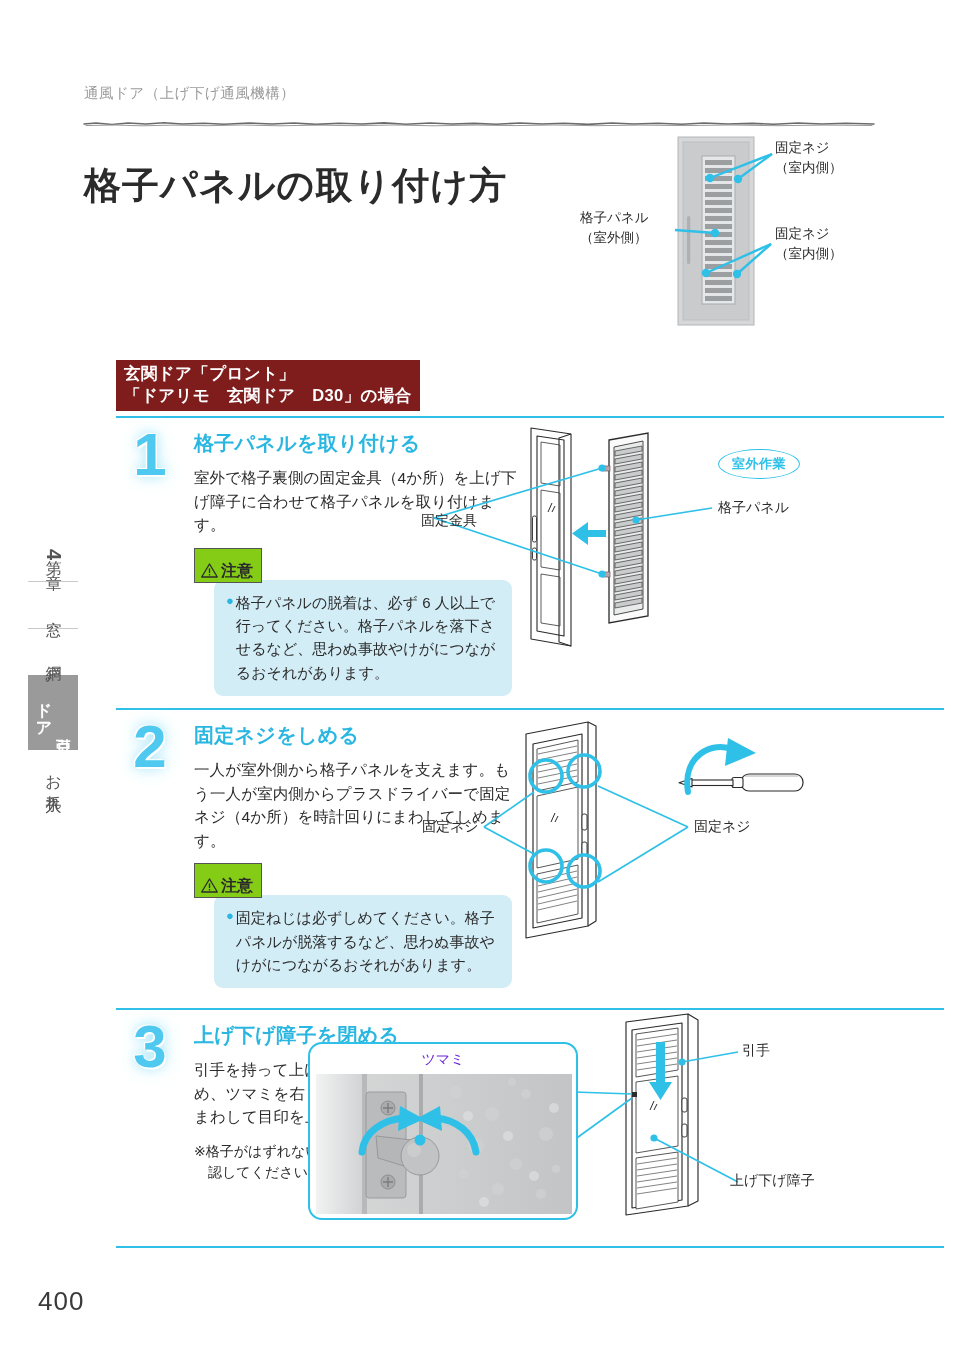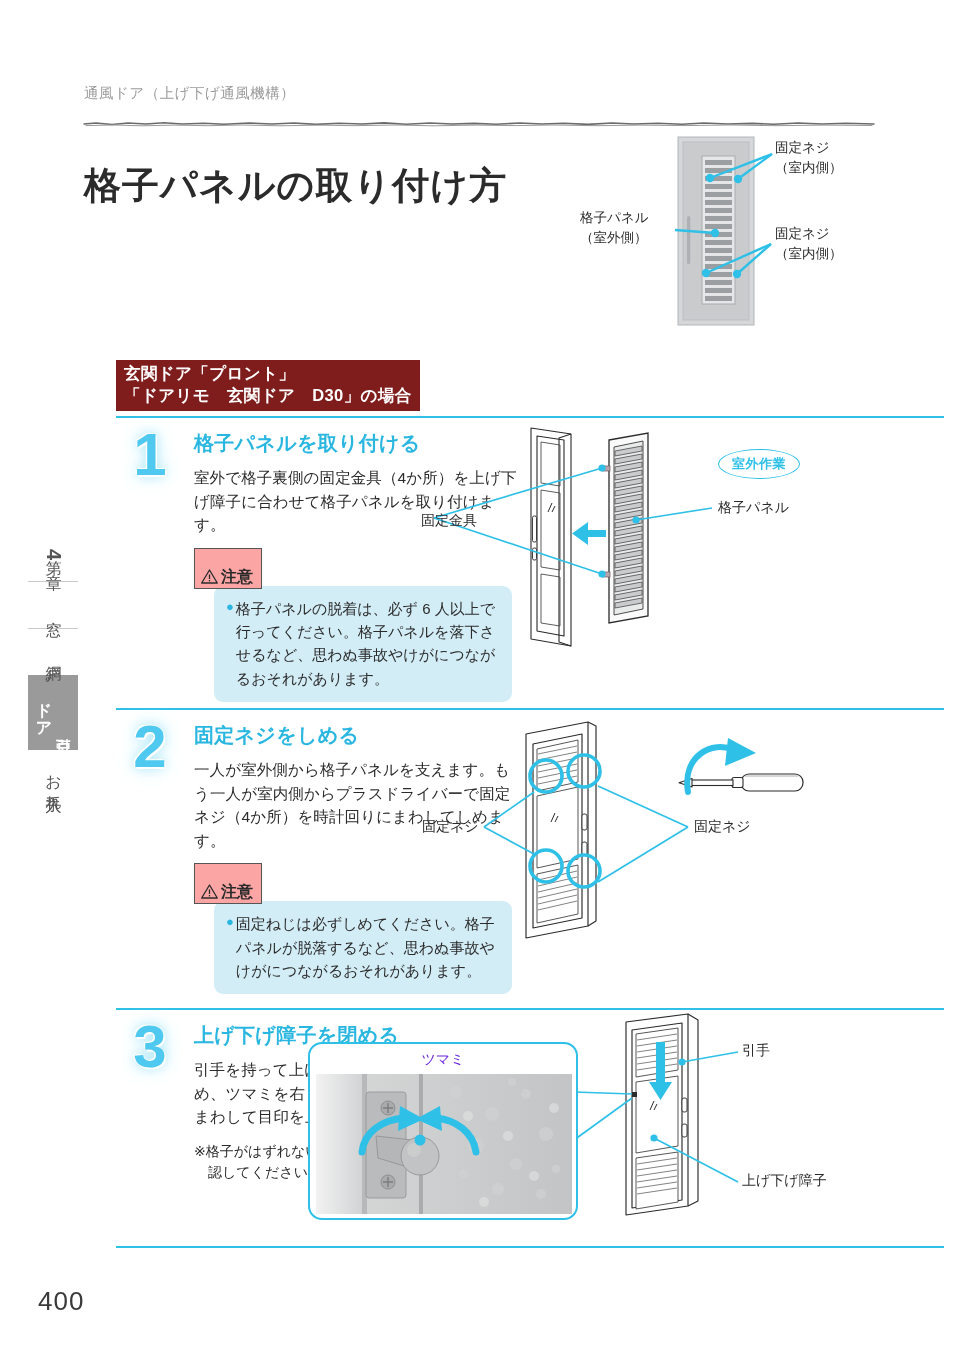--- a/index.html
+++ b/index.html
@@ -136,26 +136,26 @@
   }
   .step-note .cont { display: block; padding-left: 14px; }
 
   
   .caution-wrap { margin-top: 11px; }
   .caution-tag {
     display: inline-flex;
     align-items: center;
     gap: 3px;
     border: 1.6px solid #555;
-    padding: 18px 8px 2px 6px;
+    padding: 12px 8px 2px 6px;
     font-size: 16px;
     font-weight: bold;
     color: #2b2b2b;
     line-height: 1.2;
-    background: #fca5a5;
+    background: #84cc16;
     position: relative;
     z-index: 3;
   }
   .tri-icon { display: inline-block; width: 17px; height: 15px; }
   .caution-box {
     margin-top: -3px;
     margin-left: 20px;
     background: #d3edf7;
     border-radius: 9px;
     padding: 11px 14px 12px 12px;
@@ -648,21 +648,21 @@
           <g fill="none" stroke="#2fc0e8" stroke-width="7" stroke-linecap="round">
             <path d="M46,78 C48,58 66,46 88,44"></path>
             <path d="M160,78 C157,58 140,46 120,44"></path>
           </g>
           <path d="M84,32 L108,45 L82,57 Z" fill="#2fc0e8"></path>
           <path d="M124,32 L100,45 L126,57 Z" fill="#2fc0e8"></path>
         </svg>
       </div>
 
       <div class="fig-label" style="left:296px; top:22px;">引手</div>
-      <div class="fig-label" style="left:296px; top:152px;">上げ下げ障子</div>
+      <div class="fig-label" style="left:284px; top:152px;">上げ下げ障子</div>
     </div>
   </div>
 </div>
 
 <div class="rail">
   <div class="rail-item chapter">
     <span class="v">
       <span>第</span><span class="big">4</span><span>章</span>
     </span>
   </div>

